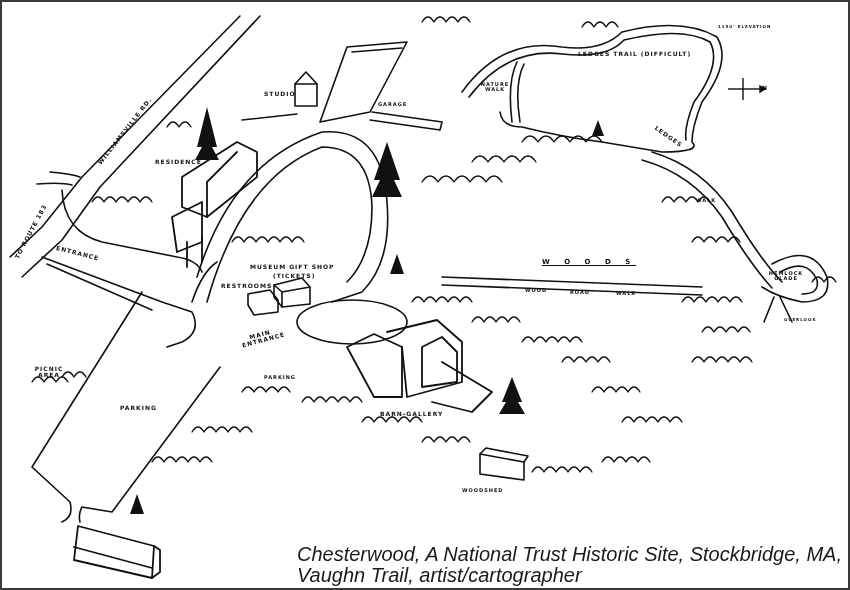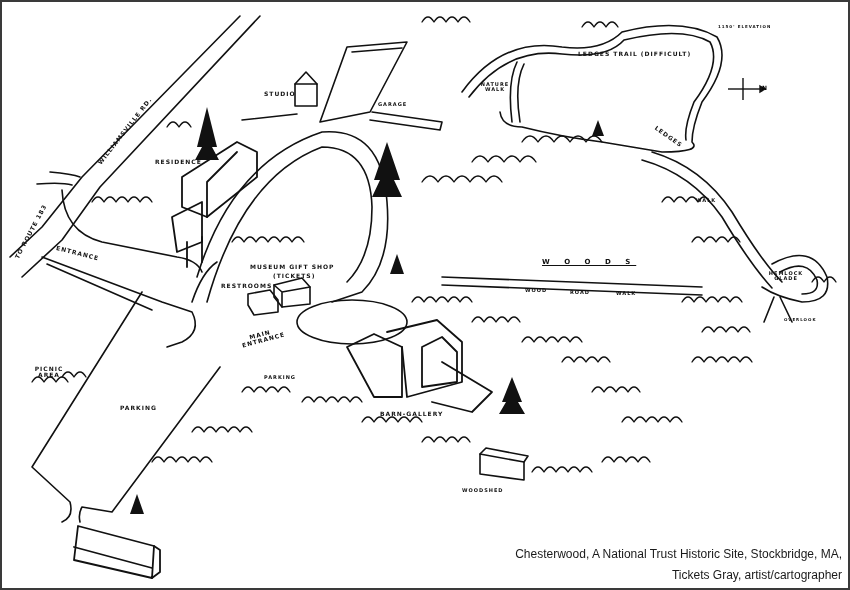--- a/index.html
+++ b/index.html
@@ -15,23 +15,23 @@
     white-space: nowrap; text-transform: uppercase; line-height: 1;
   }
   .lbl.big { font-size: 7px; letter-spacing: 6px; }
   .lbl.rot-road { transform-origin: left top; transform: rotate(-52deg); }
   .lbl.rot-route { transform-origin: left top; transform: rotate(-62deg); }
   .lbl.rot-entr { transform-origin: left top; transform: rotate(14deg); }
   .lbl.rot-ledges { transform-origin: left top; transform: rotate(35deg); }
   .lbl.rot-main { transform-origin: left top; transform: rotate(-15deg); }
   .lbl.center { text-align: center; }
   .caption {
-    position: absolute; right: 6px; bottom: 2px; text-align: right;
-    font-family: "Liberation Sans", sans-serif; 
-    font-size: 12px; line-height: 21px; color: #1a1a1a;
+    position: absolute; right: 6px; bottom: 2px; 
+    font-family: "Liberation Sans", sans-serif; font-style: italic;
+    font-size: 20px; line-height: 21px; color: #1a1a1a;
   }
   .caption div { white-space: nowrap; }
   .compass { position: absolute; left: 724px; top: 74px; width: 40px; height: 26px; }
   .compass-n {
     position: absolute; left: 760px; top: 82px; font-family: "DejaVu Sans", sans-serif;
     font-size: 6px; font-weight: bold;
   }
 </style>
 </head>
 <body>
@@ -196,15 +196,15 @@
   <span class="lbl" style="left:219px; top:281px;">Restrooms</span>
   <span class="lbl rot-main center" style="left:238px; top:335px; width:40px; white-space:normal;">Main Entrance</span>
   <span class="lbl" style="left:262px; top:373px; font-size:5px;">Parking</span>
   <span class="lbl center" style="left:32px; top:364px; width:30px; white-space:normal;">Picnic Area</span>
   <span class="lbl" style="left:118px; top:403px;">Parking</span>
   <span class="lbl" style="left:378px; top:409px;">Barn-Gallery</span>
   <span class="lbl" style="left:460px; top:486px; font-size:5px;">Woodshed</span>
 
   <div class="caption">
     <div>Chesterwood, A National Trust Historic Site, Stockbridge, MA,</div>
-    <div>Tickets Gray, artist/cartographer</div>
+    <div>Vaughn Trail, artist/cartographer</div>
   </div>
 </div>
 
 </body></html>

